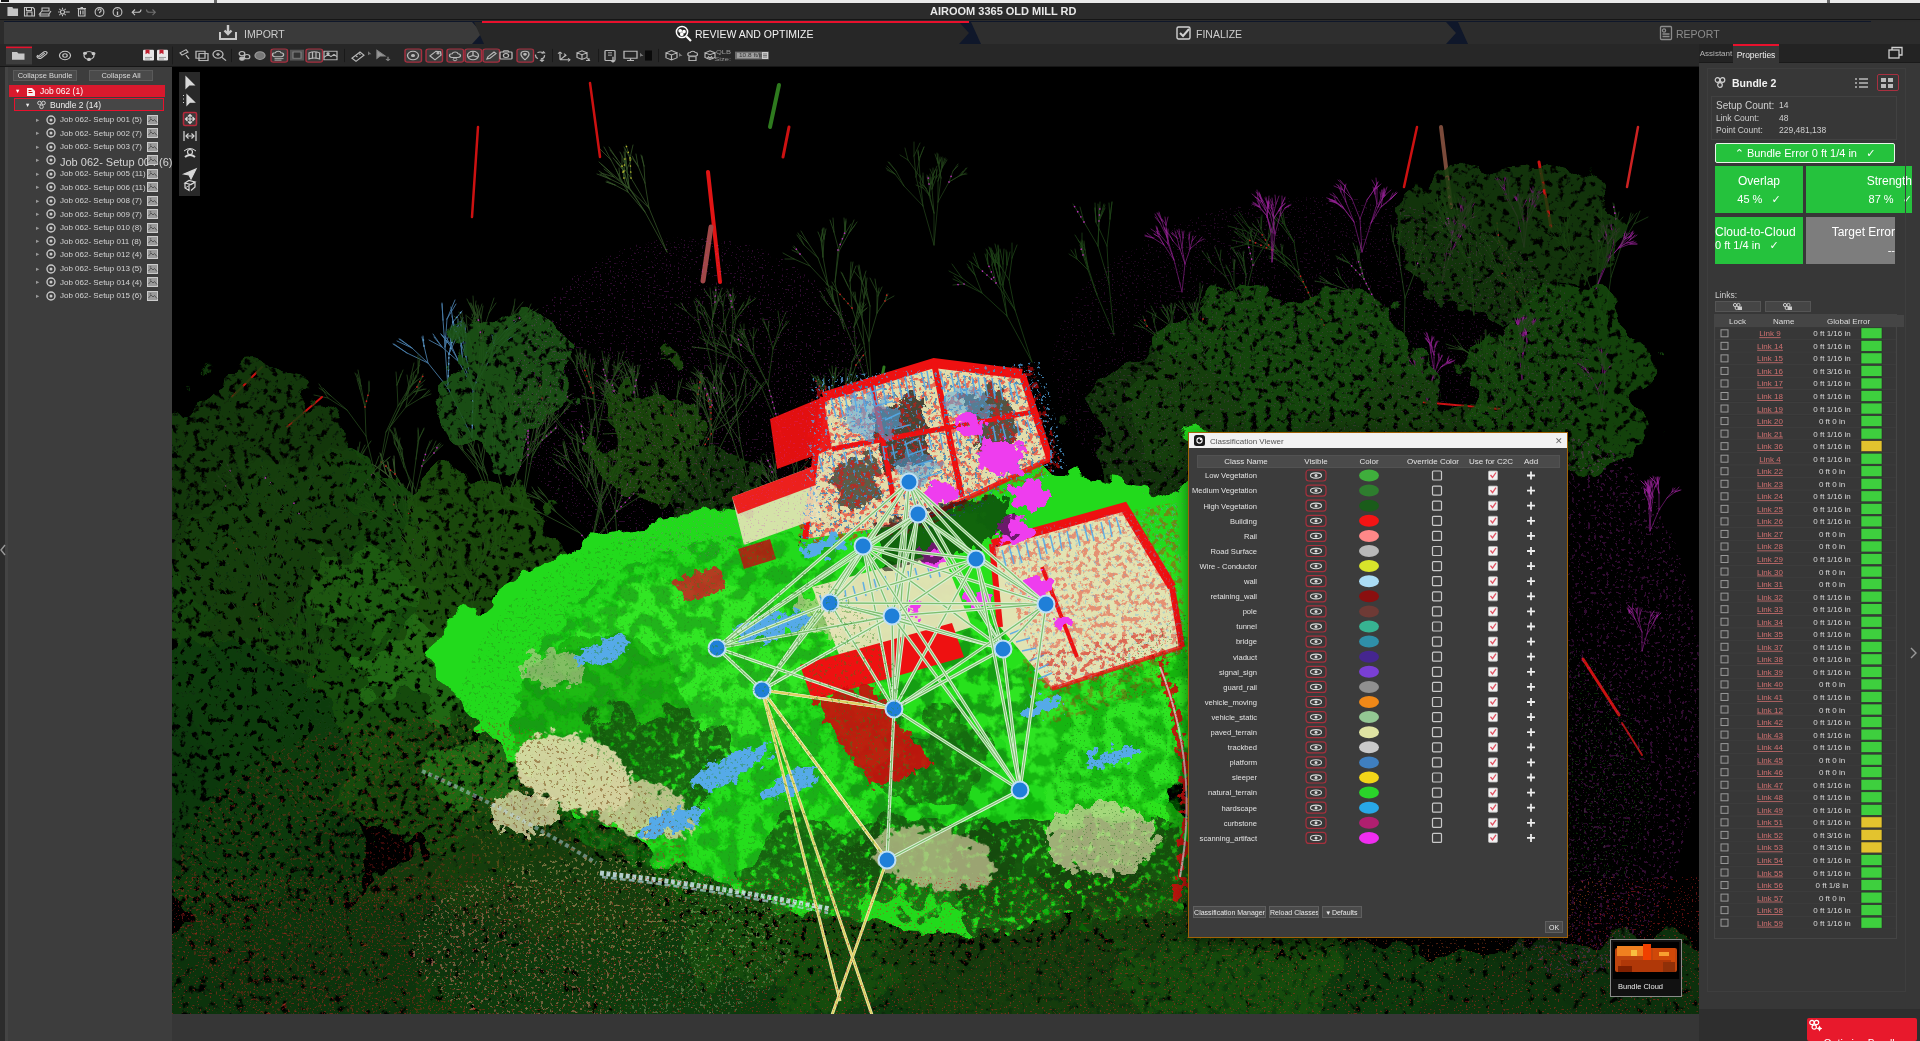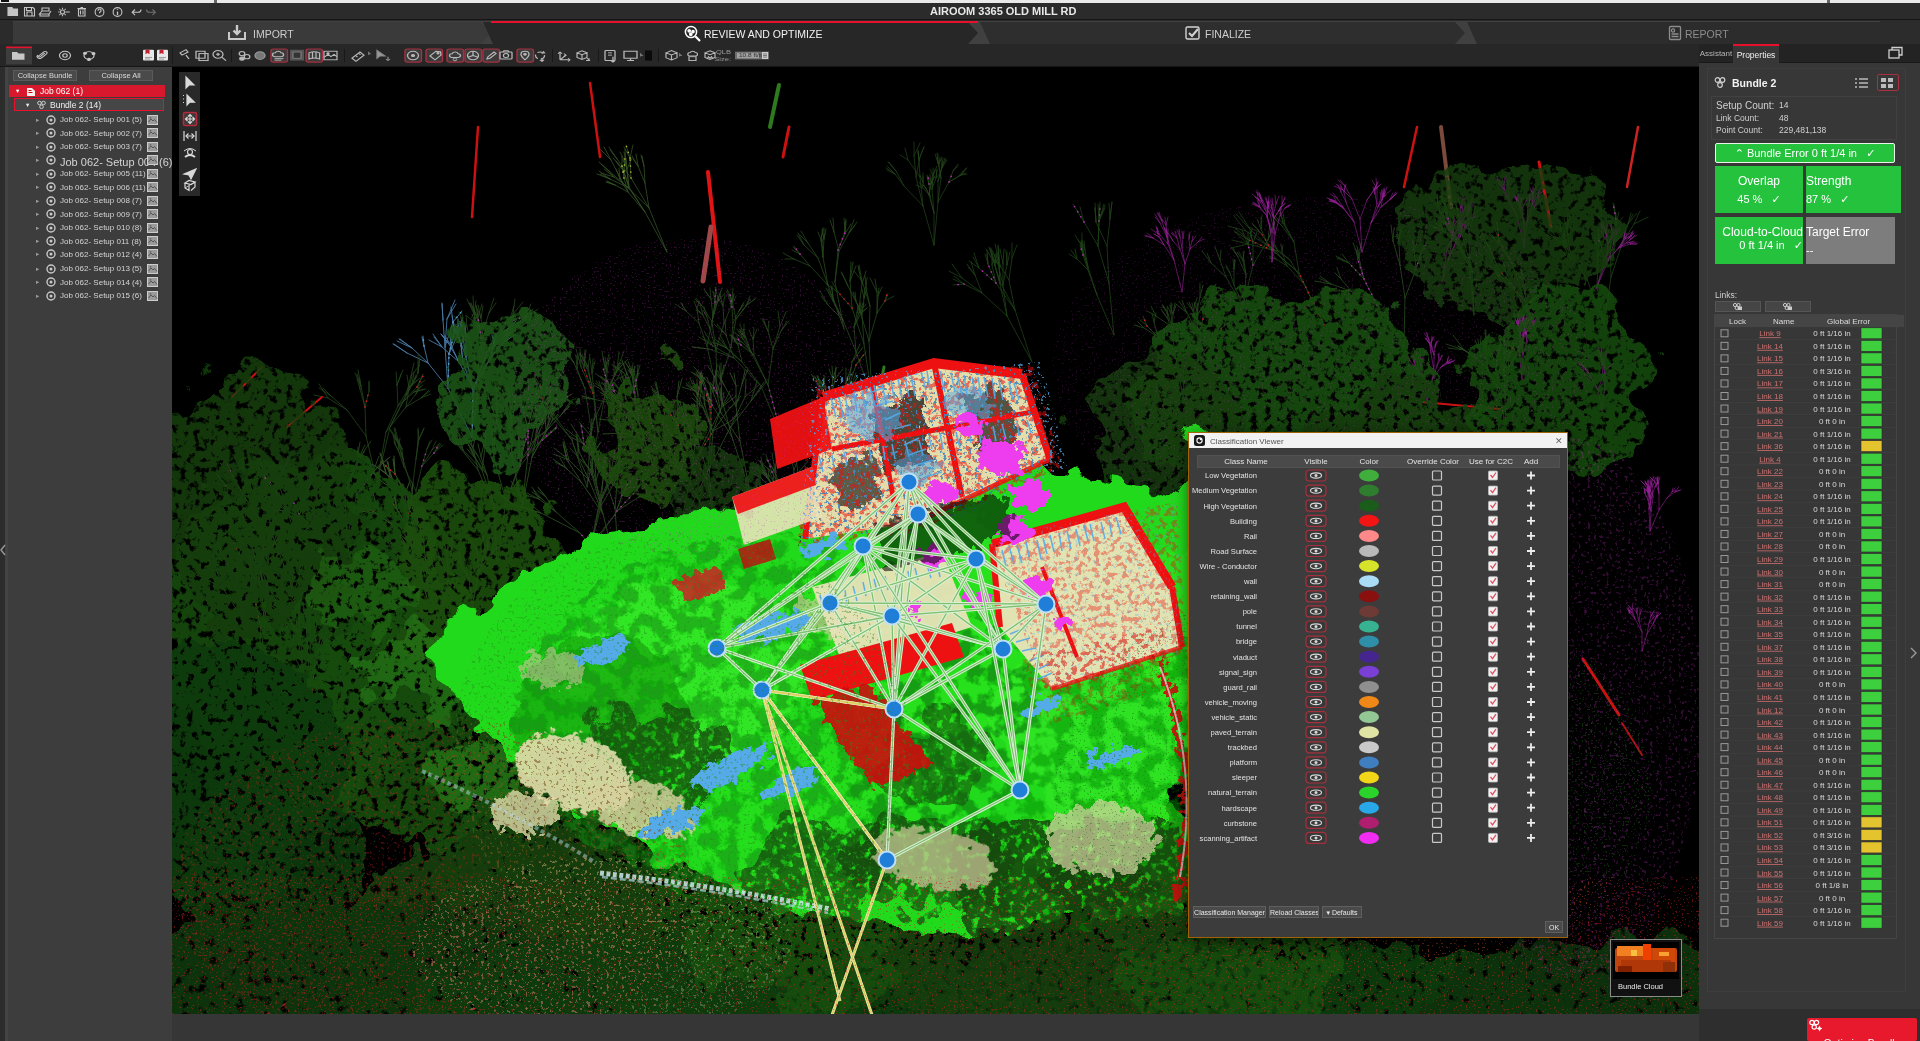--- a/index.html
+++ b/index.html
@@ -1,18 +1,18 @@
 <!DOCTYPE html>
 <html><head><meta charset="utf-8"><style>
 *{margin:0;padding:0;box-sizing:border-box}
 html,body{width:1920px;height:1041px;overflow:hidden;background:#2b2b2b;font-family:"Liberation Sans",sans-serif;-webkit-font-smoothing:antialiased}
 .abs{position:absolute}
 #topwhite{left:0;top:0;width:1920px;height:3px;background:#e9e9e9}
 #menubar{left:0;top:3px;width:1920px;height:16.5px;background:#2b2b2b;border-bottom:1px solid #151515}
-#flowbar{left:13px;top:20.5px;width:1867px;height:23.5px;background:#404040}
+#flowbar{left:4px;top:20.5px;width:1867px;height:23.5px;background:#0f172a}
 .seg{position:absolute;top:1.5px;height:22px;color:#c9c9c9;font-size:11px;letter-spacing:.3px}
 #toolbar{left:0;top:44px;width:1920px;height:23px;background:#272727;border-bottom:1px solid #161616}
 #leftpanel{left:0;top:67px;width:172px;height:974px;background:#3d3d3d}
 #viewport{left:172px;top:67px;width:1527px;height:947px;background:#000;overflow:hidden}
 #rightpanel{left:1699px;top:44px;width:221px;height:997px;background:#323232}
 #bottomstrip{left:172px;top:1014px;width:1527px;height:27px;background:#363636}
 .t{position:absolute;white-space:nowrap}
 svg{display:block}
 </style></head>
 <body>
@@ -1045,29 +1045,29 @@
 <div class="abs t" style="left:80px;top:56.0px;color:#cfcfcf;font-size:8.5px">14</div>
 <div class="abs t" style="left:17px;top:68.5px;color:#cfcfcf;font-size:8.5px">Link Count:</div>
 <div class="abs t" style="left:80px;top:68.5px;color:#cfcfcf;font-size:8.5px">48</div>
 <div class="abs t" style="left:17px;top:81.0px;color:#cfcfcf;font-size:8.5px">Point Count:</div>
 <div class="abs t" style="left:80px;top:81.0px;color:#cfcfcf;font-size:8.5px">229,481,138</div>
 <div class="abs" style="left:16px;top:99px;width:180px;height:20px;background:#25c23d;border:1.5px solid #e8f5e8;border-radius:2px;color:#fff;font-size:11px;line-height:18px;text-align:center">⌃ Bundle Error 0 ft 1/4 in&nbsp;&nbsp;&nbsp;✓</div>
 <div class="abs" style="left:16px;top:122px;width:88px;height:47px;background:#25c23d;color:#fff;text-align:center">
       <div style="margin-top:8px;font-size:12px">Overlap</div>
       <div style="font-size:11px;margin-top:5px">45 %&nbsp;&nbsp;&nbsp;✓</div>
     </div>
-<div class="abs" style="left:107px;top:122px;width:95px;height:47px;background:#25c23d;color:#fff;text-align:left">
+<div class="abs" style="left:107px;top:122px;width:106px;height:47px;background:#25c23d;color:#fff;text-align:right">
       <div style="margin-top:8px;font-size:12px">Strength</div>
       <div style="font-size:11px;margin-top:5px">87 %&nbsp;&nbsp;&nbsp;✓</div>
     </div>
-<div class="abs" style="left:16px;top:173px;width:88px;height:47px;background:#25c23d;color:#fff;text-align:right">
+<div class="abs" style="left:16px;top:173px;width:88px;height:47px;background:#25c23d;color:#fff;text-align:left">
       <div style="margin-top:8px;font-size:12px">Cloud-to-Cloud</div>
       <div style="font-size:11px;">0 ft 1/4 in&nbsp;&nbsp;&nbsp;✓</div>
     </div>
-<div class="abs" style="left:107px;top:173px;width:89px;height:47px;background:#7d7d7d;color:#fff;text-align:left">
+<div class="abs" style="left:107px;top:173px;width:89px;height:47px;background:#7d7d7d;color:#fff;text-align:right">
       <div style="margin-top:8px;font-size:12px">Target Error</div>
       <div style="font-size:11px;margin-top:5px">--</div>
     </div>
 <div class="abs t" style="left:16px;top:246px;color:#cfcfcf;font-size:8.5px">Links:</div>
 <div class="abs" style="left:16px;top:257px;width:46px;height:11px;background:#454545;border:1px solid #555"></div>
 <svg class="abs" style="left:33px;top:258px" width="11" height="9" viewBox="0 0 11 9">
       <g fill="none" stroke="#ccc" stroke-width="1">
         <circle cx="3" cy="3" r="1.6"></circle>
         <circle cx="6.5" cy="3" r="1.6"></circle>
         <circle cx="4.7" cy="6" r="1.6"></circle>

